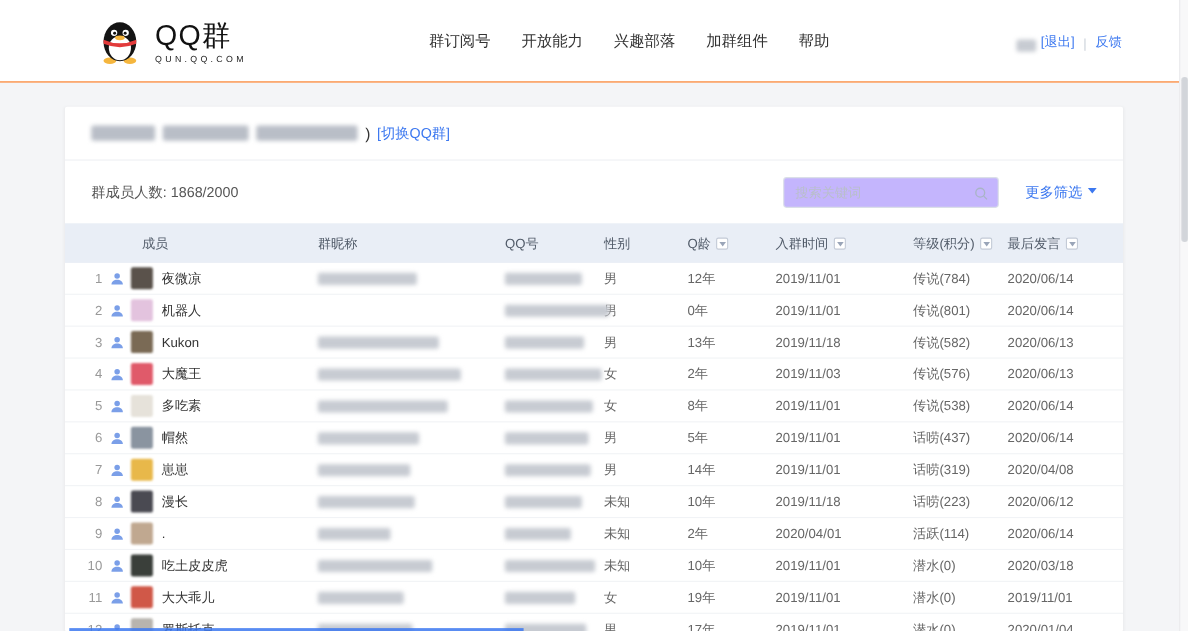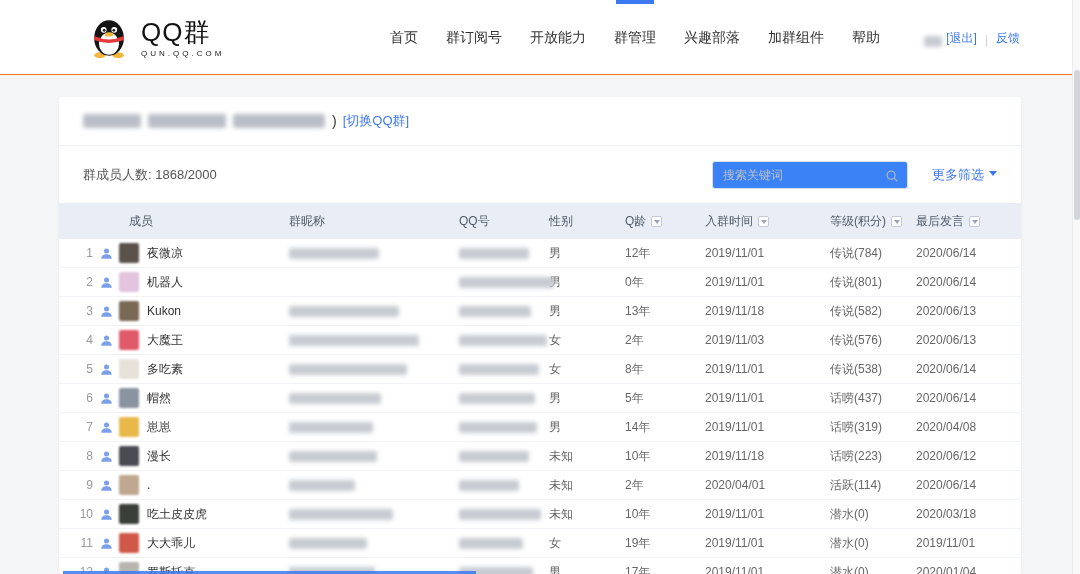--- a/index.html
+++ b/index.html
@@ -27,21 +27,21 @@
 
   
   .card { position:absolute; left:59px; top:97px; width:962px; height:477px; background:#fff; border-radius:2px; box-shadow:0 1px 3px rgba(0,0,0,0.05); overflow:hidden; }
   .title-row { height:49px; padding:0 24px; display:flex; align-items:center; border-bottom:1px solid #eef0f3; font-size:14px; color:#333; }
   .title-row .paren { margin-right:6px; }
   .switch { color:var(--accent); font-size:13px; }
 
   .info-row { height:57px; padding:0 24px; display:flex; align-items:center; justify-content:space-between; }
   .count { font-size:13px; color:#555; }
   .tools { display:flex; align-items:center; }
-  .searchbox { position:relative; width:196px; height:28px; border:1px solid #dadfe8; border-radius:3px; background:#3b82f6; }
+  .searchbox { position:relative; width:196px; height:28px; border:1px solid #dadfe8; border-radius:3px; background:#c4b5fd; }
   .searchbox input { border:0; outline:0; width:164px; height:26px; padding:0 10px; font-size:12px; color:#333; background:transparent; font-family:inherit; }
   .searchbox input::placeholder { color:#b9bfca; }
   .search-ic { position:absolute; right:8px; top:7px; cursor:pointer; }
   .filter { display:flex; align-items:flex-start; color:var(--accent); font-size:13px; margin-left:24px; }
   .caret { display:inline-block; width:0; height:0; border:4px solid transparent; border-top:5px solid var(--accent); margin-left:5px; margin-top:5px; }
 
   
   .thead, .trow { display:grid; grid-template-columns:210px 170px 90px 76px 80px 125px 86px 1fr; padding:0 20px; align-items:center; }
   .thead { height:36px; background:#e9eef6; font-size:12px; color:#505a68; }
   .th { display:flex; align-items:center; white-space:nowrap; }
@@ -78,24 +78,22 @@
         <circle cx="29" cy="17" r="1.4" fill="#111"></circle>
       <ellipse cx="24" cy="21.3" rx="4.6" ry="2.2" fill="#f5b63e"></ellipse>
     </svg>
     <div class="logo-text">
       <div class="logo-title">QQ群</div>
       <div class="logo-sub">QUN.QQ.COM</div>
     </div>
   </div>
 
   <nav class="nav" id="nav">
-      <span class="nav-item">首页</span>
       <span class="nav-item">群订阅号</span>
       <span class="nav-item">开放能力</span>
-      <span class="nav-item active">群管理</span>
       <span class="nav-item">兴趣部落</span>
       <span class="nav-item">加群组件</span>
       <span class="nav-item">帮助</span>
     </nav>
 
   <div class="user-links">
     <span class="blur user-blur"></span>
     <a>[退出]</a>
     <span class="sep">|</span>
     <a>反馈</a>

